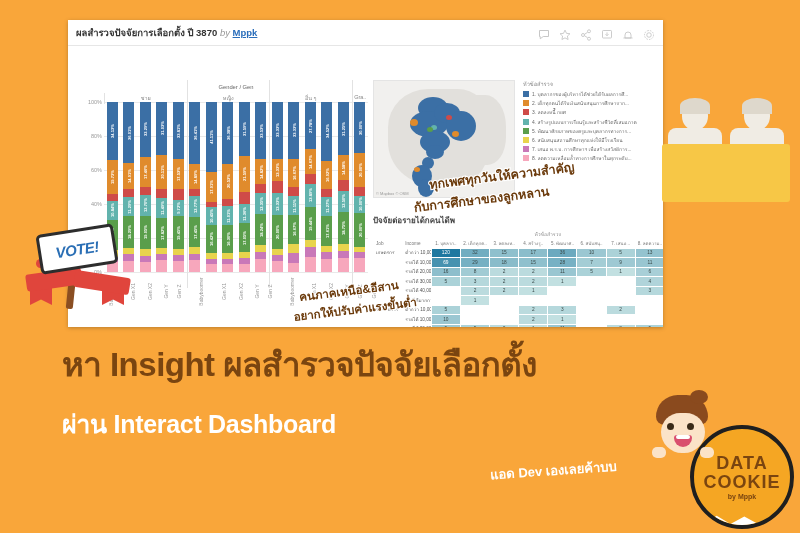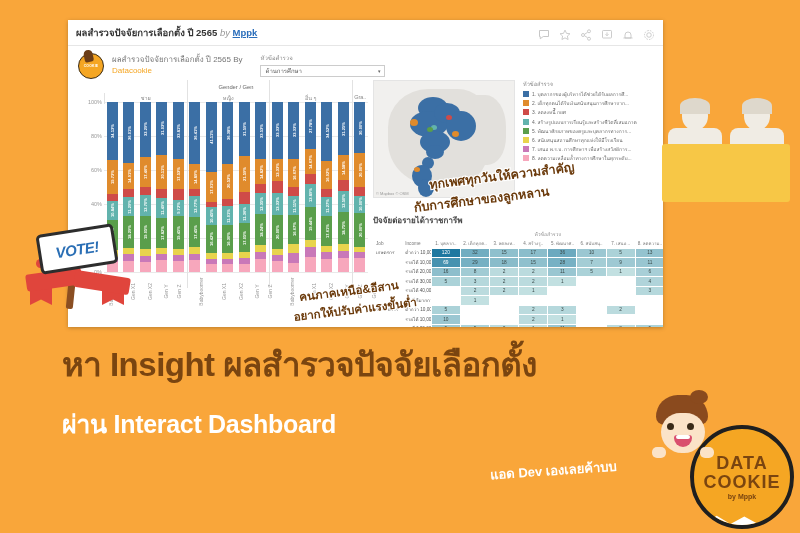--- a/index.html
+++ b/index.html
@@ -262,21 +262,21 @@
     clip-path: polygon(0 40%,8% 22%,18% 42%,28% 20%,40% 44%,52% 22%,64% 44%,76% 20%,88% 42%,100% 26%,100% 100%,0 100%);
   }
 </style>
 </head>
 <body>
 
 <div id="dashboard-card">
 
   <div id="dash-topbar">
     <div id="dash-title">
-      <span>ผลสำรวจปัจจัยการเลือกตั้ง ปี 2565</span>
+      <span>ผลสำรวจปัจจัยการเลือกตั้ง ปี 3870</span>
       <span class="by">by</span>
       <span class="author">Mppk</span>
     </div>
     <div id="dash-tools">
       <span class="tool-ico" title="Comment">
         <svg viewBox="0 0 16 16" width="12" height="12">
             <path d="M2 2h12v8H7l-4 3V10H2z" fill="none" stroke="#777" stroke-width="1.2"></path>
           </svg>
       </span>
       <span class="tool-ico" title="Favorite">
@@ -308,38 +308,20 @@
         <svg viewBox="0 0 16 16" width="12" height="12">
             <circle cx="8" cy="8" r="3" fill="none" stroke="#777" stroke-width="1.1"></circle>
             <circle cx="8" cy="8" r="6" fill="none" stroke="#777" stroke-width="1.1" stroke-dasharray="2 1.6"></circle>
           </svg>
       </span>
     </div>
   </div>
 
   <div id="dash-body">
 
-    <div id="sub-header">
-      <div id="logo-badge">
-        <span class="lbl">COOKIE</span>
-      </div>
-      <div id="sub-title-block">
-        <div id="sub-title">
-          <span>ผลสำรวจปัจจัยการเลือกตั้ง ปี 2565 By</span><br>
-          <span class="brand">Datacookie</span>
-        </div>
-      </div>
-      <div id="filter-block">
-        <div id="filter-label">หัวข้อสำรวจ</div>
-        <div id="filter-select">
-          <span>ด้านการศึกษา</span>
-          <span class="caret">▾</span>
-        </div>
-      </div>
-    </div>
 
     <div id="chart-block">
       <div id="chart-area">
         <div id="yaxis">
             <div class="ytick" style="top: 0%;">100%</div>
             <div class="ytick" style="top: 20%;">80%</div>
             <div class="ytick" style="top: 40%;">60%</div>
             <div class="ytick" style="top: 60%;">40%</div>
             <div class="ytick" style="top: 80%;">20%</div>
             <div class="ytick" style="top: 100%;">0%</div>
@@ -791,21 +773,21 @@
             </div>
             <div class="lg-row">
               <span class="lg-sw" style="background: rgb(247, 167, 188);"></span>
               <span class="lg-tx">8. ลดความเหลื่อมล้ำทางการศึกษาในทุกระดับ...</span>
             </div>
           </div>
       </div>
     </div>
 
     <div id="table-block">
-      <div id="table-head">ปัจจัยต่อรายได้าราชการีพ</div>
+      <div id="table-head">ปัจจัยต่อรายได้กคนไดีพ</div>
       <table>
         <thead>
           <tr>
             <th class="job"></th>
             <th class="inc"></th>
             <th class="sup" colspan="8">หัวข้อสำรวจ</th>
           </tr>
           <tr id="table-col-head-row">
             <th class="job">Job</th>
             <th class="inc">Income</th>

